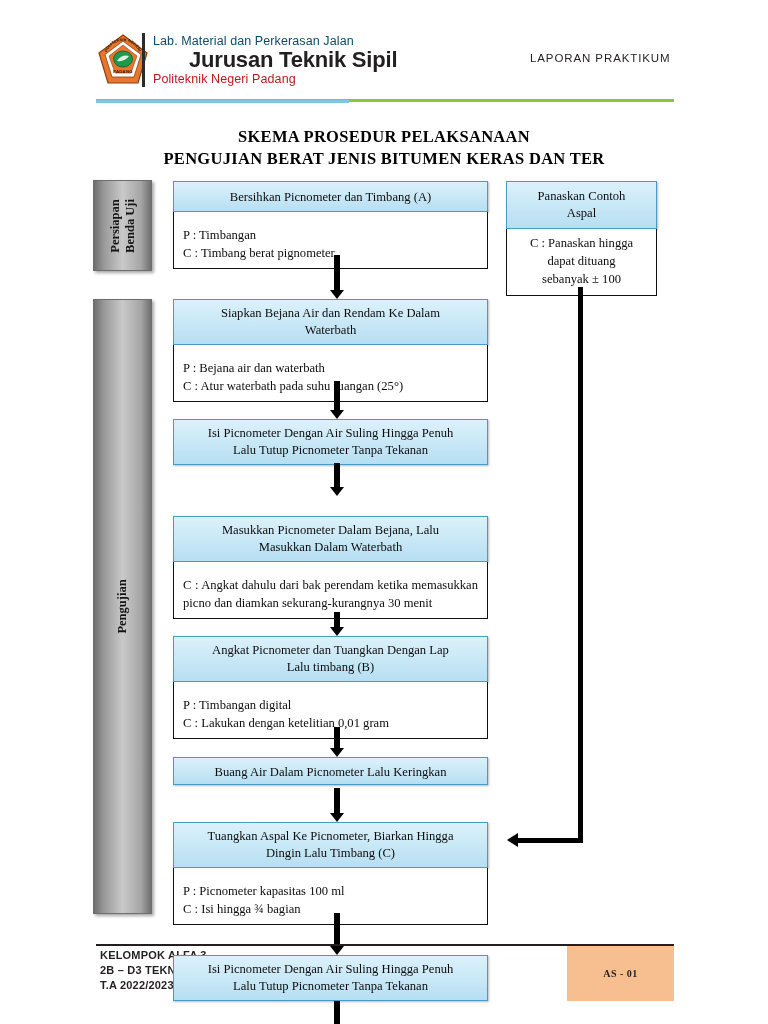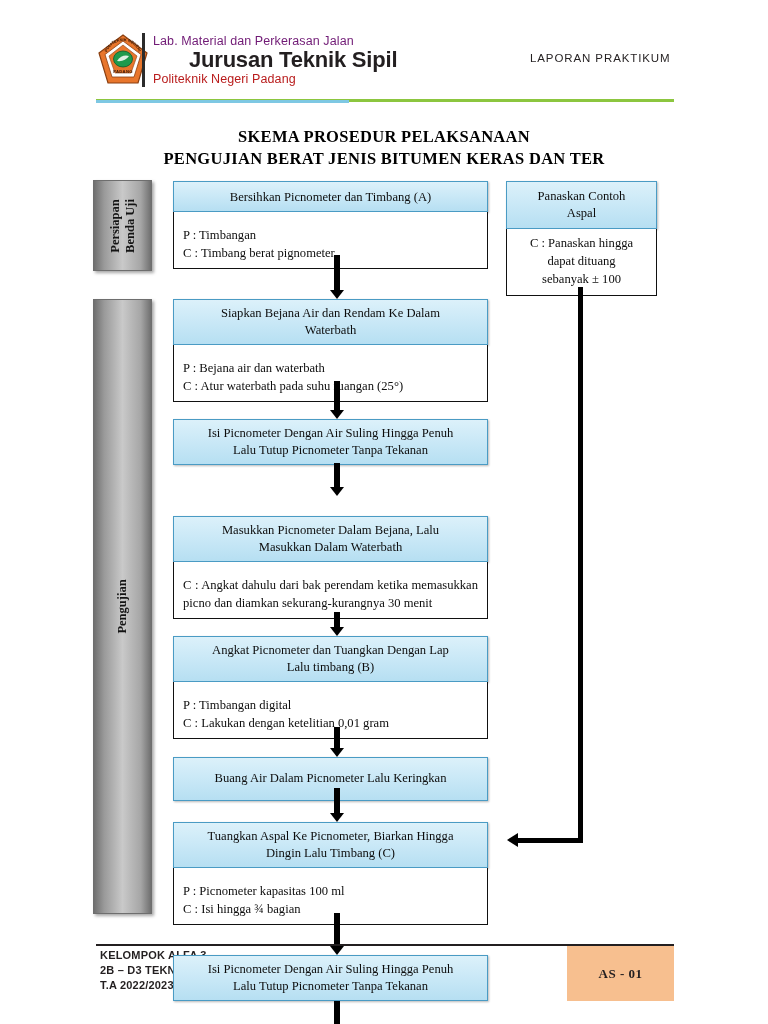--- a/index.html
+++ b/index.html
@@ -19,21 +19,21 @@
     position:absolute; left:96px; top:33px; width:54px; height:54px;
   }
   .logo-rule{
     position:absolute; left:142px; top:33px; width:3px; height:54px;
     background:#2b2b2b;
   }
   .hdr-text{
     position:absolute; left:153px; top:33px; width:380px;
   }
   .hdr-line1{
-    font-size:12.5px; color:#701a75; line-height:16px; letter-spacing:.1px;
+    font-size:12.5px; color:#0c4a6e; line-height:16px; letter-spacing:.1px;
   }
   .hdr-line2{
     font-size:22px; font-weight:bold; color:#231f20; line-height:22px; letter-spacing:-.2px;margin-left:36px;
   }
   .hdr-line3{
     font-size:12.5px; color:#b91c1c; line-height:16px; letter-spacing:.1px;
   }
   .hdr-right{
     position:absolute; left:530px; top:52px;
     font-size:11.5px; color:#231f20; letter-spacing:.9px;
@@ -104,21 +104,21 @@
   .box-body .just{ text-align:justify; text-align-last:left; }
 
   
   #b1      { left:173px; top:181px; width:315px; }
   #b1 .box-head{ height:31px; padding-top:7px; }
   #b2      { left:173px; top:299px; width:315px; }
   #b3      { left:173px; top:419px; width:315px; }
   #b4      { left:173px; top:496px; width:315px;margin-top:20px; }
   #b5      { left:173px; top:636px; width:315px; }
   #b6      { left:173px; top:757px; width:315px; }
-  #b6 .box-head{ height:44px; padding-top:12px; }
+  #b6 .box-head{ height:28px; padding-top:6px; }
   #b7      { left:173px; top:822px; width:315px; }
   #b8      { left:173px; top:955px; width:315px; }
   #bR      { left:506px; top:181px; width:151px; }
 
   #bR .box-head{ padding:6px 6px; line-height:17px;}
   #bR .box-body{ text-align:center; padding:5px 8px 7px 8px; }
 
   
   .conn{ position:absolute; background:#000; }
   .arrow-down{
@@ -143,21 +143,21 @@
   .footer-text{
     position:absolute; left:100px; top:948px;
     font-size:11px; font-weight:bold; color:#231f20;
     line-height:15px; letter-spacing:.2px;
   }
   .as-badge{
     position:absolute; left:567px; top:946px; width:107px; height:55px;
     background:#f7bf8f;
     display:flex; align-items:center; justify-content:center;
     font-family:"Liberation Serif", serif;
-    font-weight:bold; font-size:13px; color:#231f20;
+    font-weight:bold; font-size:10px; color:#231f20;
     letter-spacing:.5px;
   }
 </style>
 </head>
 <body>
 
 <div class="header">
 
   <div class="logo">
     <svg width="54" height="54" viewBox="0 0 54 54">

